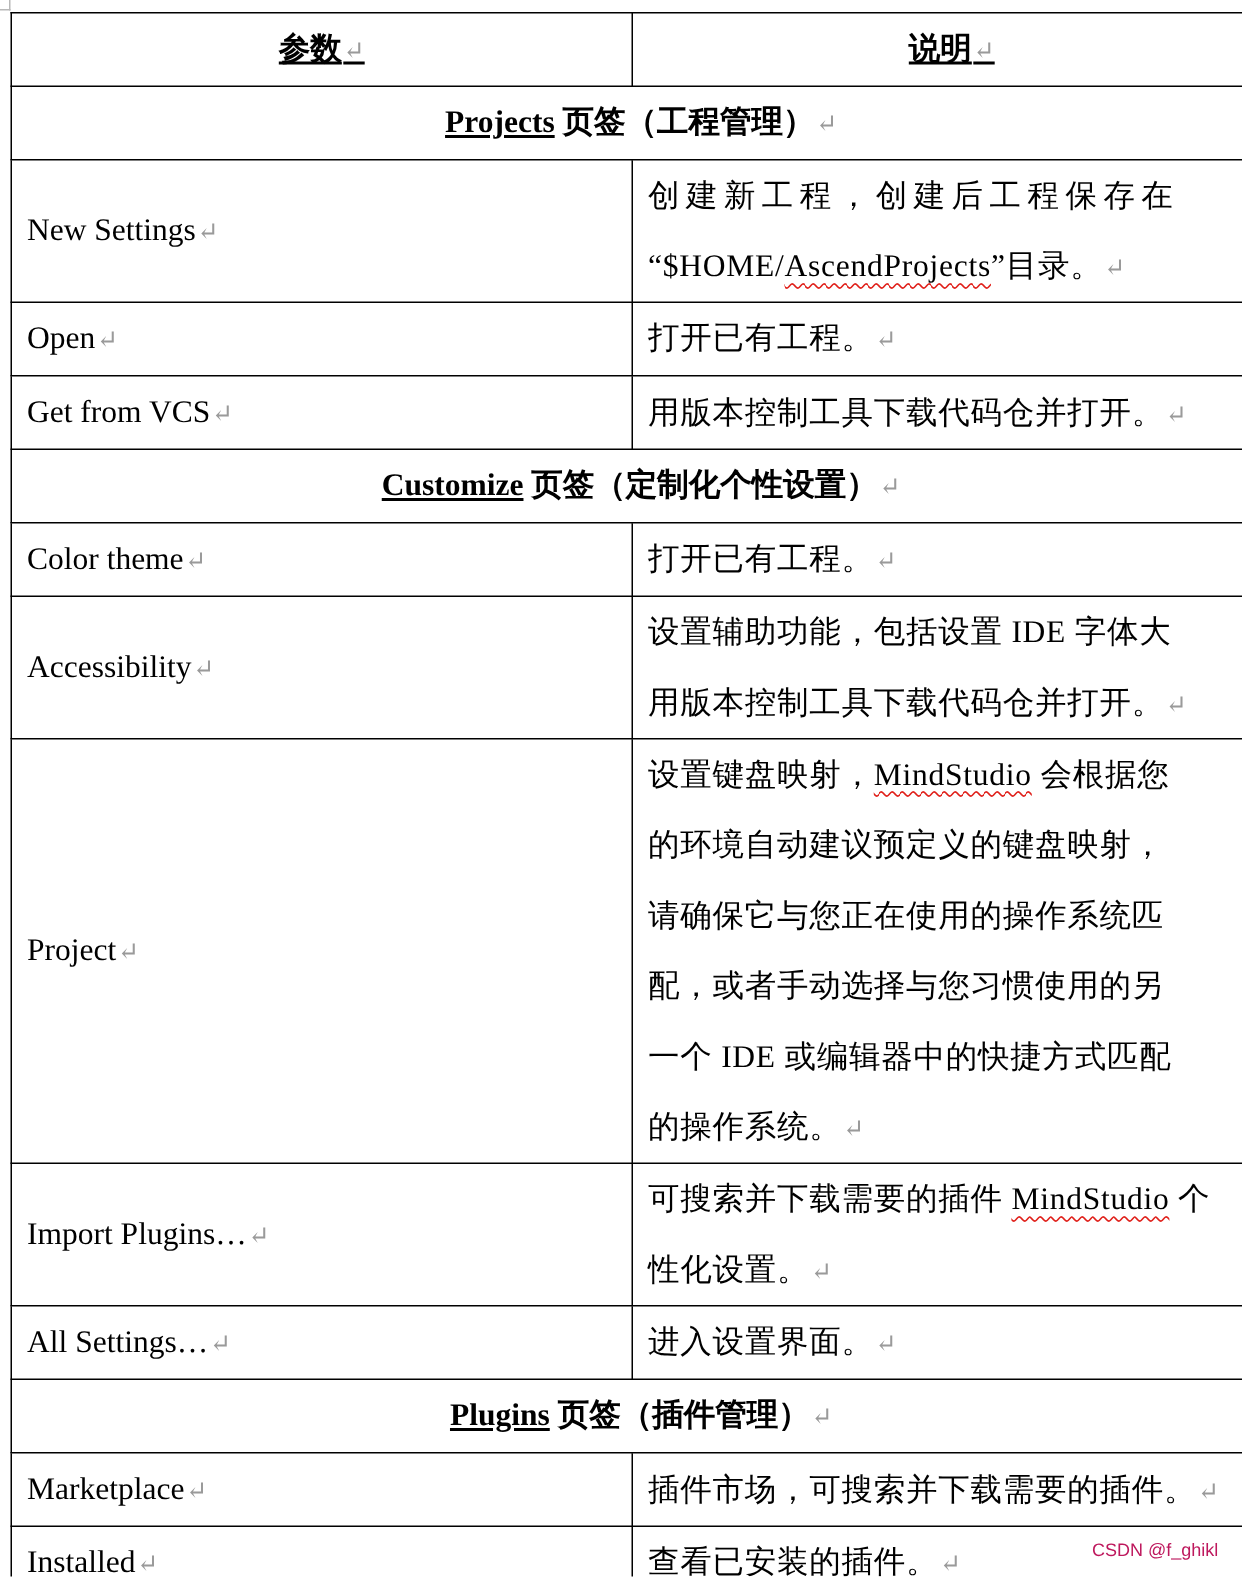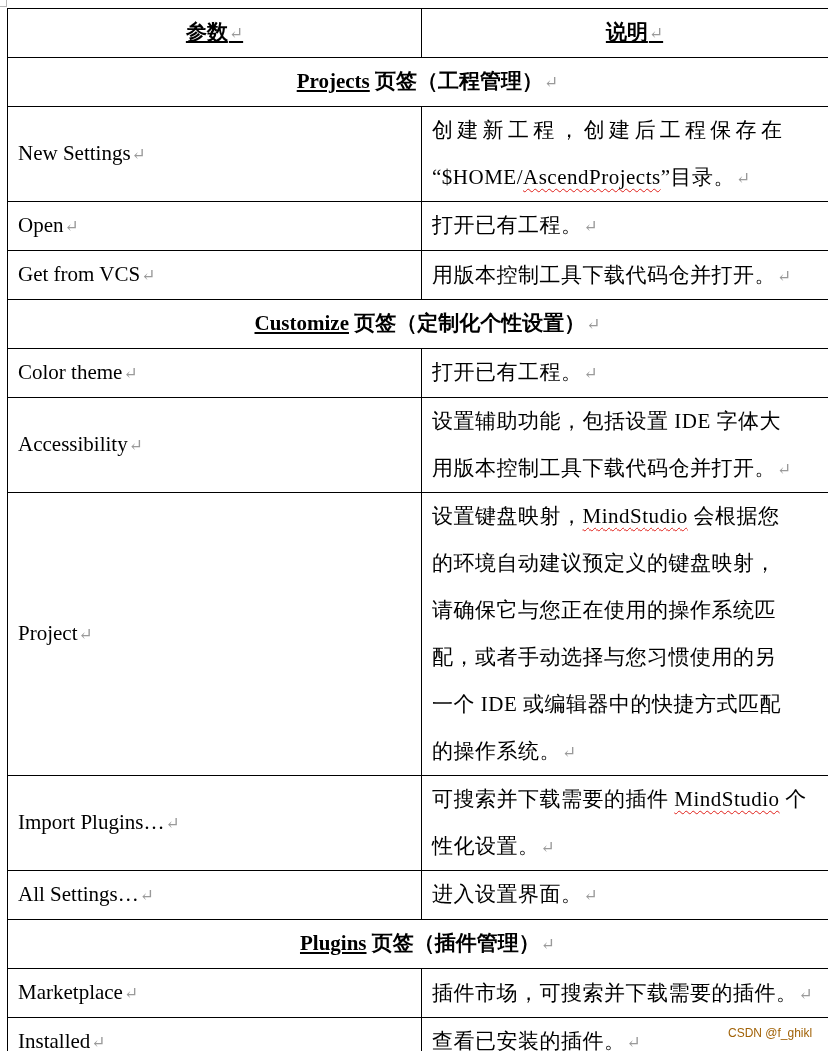--- a/index.html
+++ b/index.html
@@ -15,21 +15,21 @@
   col.c2 { width: 426px; }
   td.hdr { text-align: center; font-weight: bold; height: 47px; text-decoration: underline; }
   td.section { text-align: center; font-weight: bold; height: 47px; }
   td.section .en { font-weight: bold; text-decoration: underline; }
   td.param { height: 47px; }
   td.desc { white-space: normal; letter-spacing: 0.5px; }
   .ret { color: #9a9a9a; font-size: 17px; font-weight: normal; margin-left: 1px; }
   .squiggle { text-decoration: underline wavy #e0201a; text-decoration-thickness: 1px;
               text-underline-offset: 4px; }
   .watermark { position: absolute; left: 728px; top: 1026px; font-size: 12px;
-               color: #a16207; font-family: "Liberation Sans", "DejaVu Sans", sans-serif; }
+               color: #be185d; font-family: "Liberation Sans", "DejaVu Sans", sans-serif; }
   .line { display: block; height: 47px; line-height: 47px; white-space: nowrap; }
 </style>
 </head>
 <body>
 
 <div class="corner-mark"></div>
 
 <table class="doc-table">
   <colgroup>
       <col class="c1">

